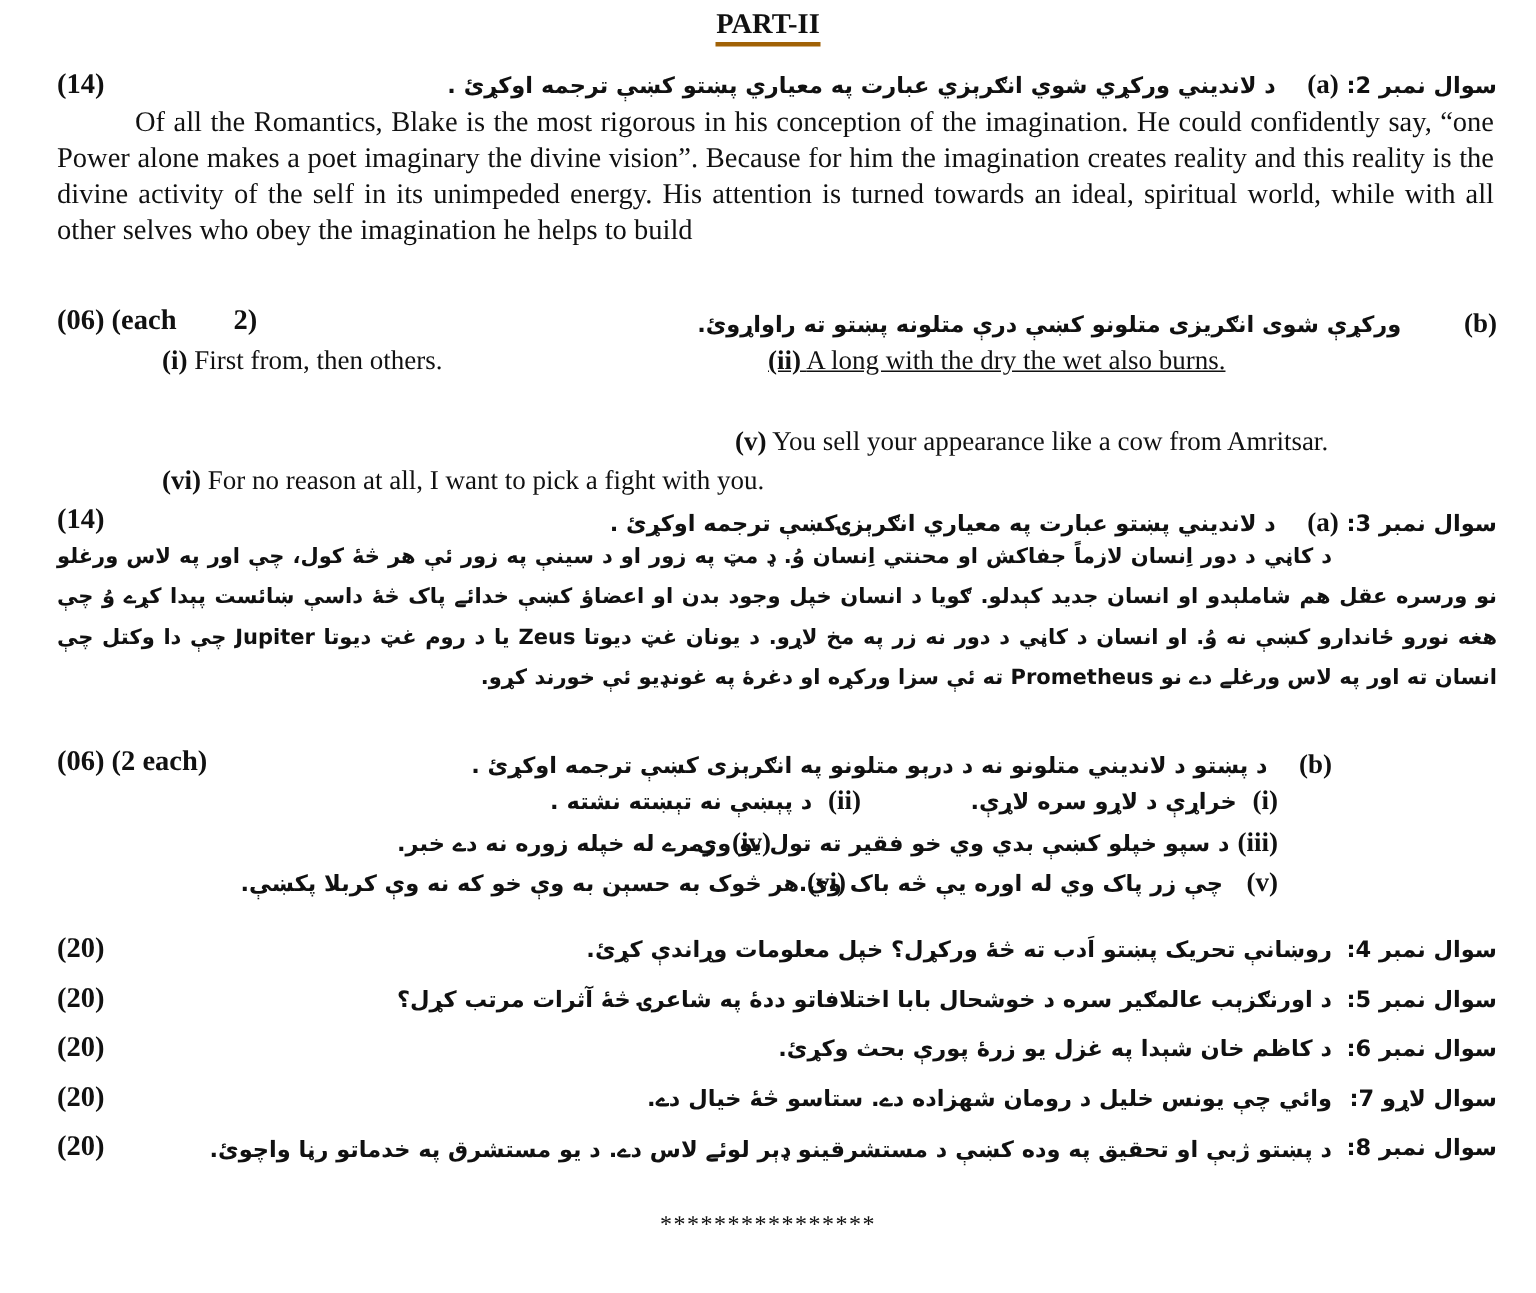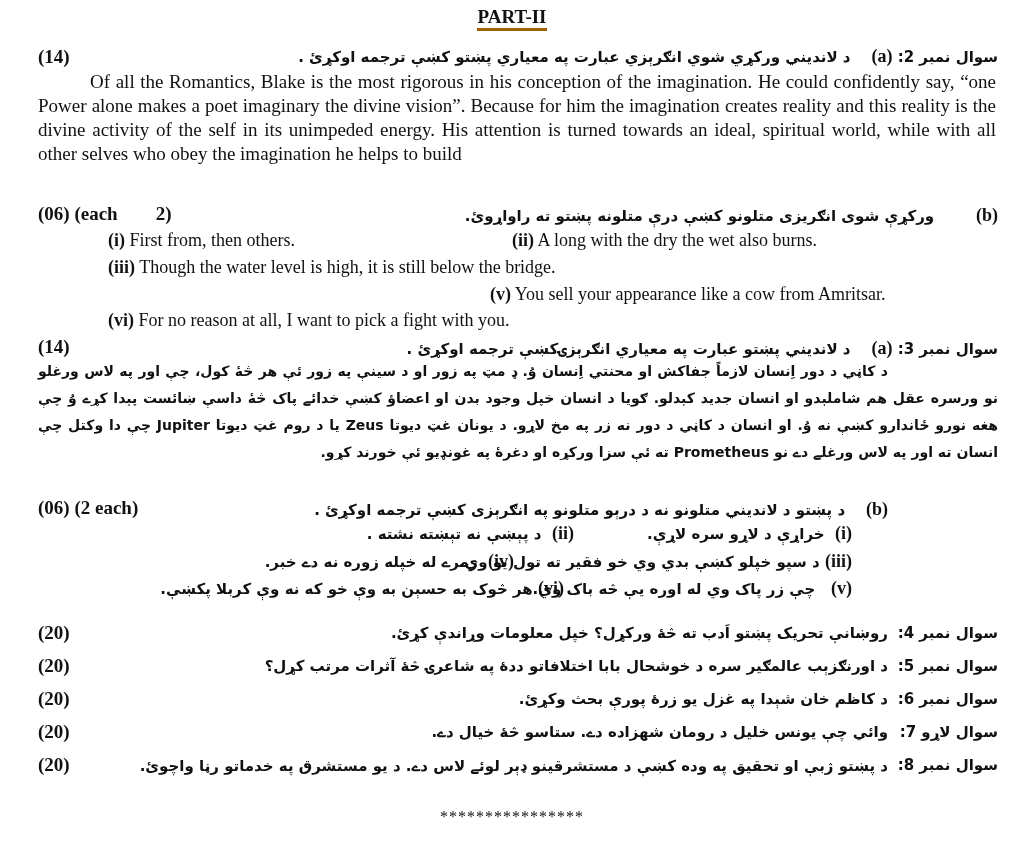--- a/index.html
+++ b/index.html
@@ -37,22 +37,21 @@
   <div class="mark" style="top:203px;">
     <span>(06) (each</span>&nbsp;&nbsp;&nbsp;&nbsp;&nbsp;&nbsp;&nbsp;&nbsp;<span>2)</span>
   </div>
   <div class="q-label" style="top:205px;">
     <span class="paren">(b)</span>
     &nbsp;&nbsp;&nbsp;&nbsp;&nbsp;&nbsp;
     <span>ورکړې شوی انګريزی متلونو کښې درې متلونه پښتو ته راواړوئ.</span>
   </div>
 
   <div class="item" style="top:230px; left:108px;"><b>(i)</b> <span>First from, then others.</span></div>
-  <div class="item" style="top:230px; left:512px;"><b>(ii)</b> <span>A long with the dry the wet also burns.</span></div>
-  <div class="item" style="top:257px; left:108px;"><b>(iii)</b> <span>Though the water level is high, it is still below the bridge.</span></div>
+  <div class="item" style="top:230px; left:512px;text-decoration:underline;"><b>(ii)</b> <span>A long with the dry the wet also burns.</span></div>
   <div class="item" style="top:284px; left:490px;"><b>(v)</b> <span>You sell your appearance like a cow from Amritsar.</span></div>
   <div class="item" style="top:310px; left:108px;text-align:center;"><b>(vi)</b> <span>For no reason at all, I want to pick a fight with you.</span></div>
 
   <div class="mark" style="top:336px;">(14)</div>
   <div class="q-label" style="top:338px;">
     <span>سوال نمبر 3:</span>
     <span class="paren">(a)</span>
     &nbsp;&nbsp;
     <span>د لانديني پښتو عبارت په معياري انګرېزۍکښې ترجمه اوکړئ .</span>
   </div>

